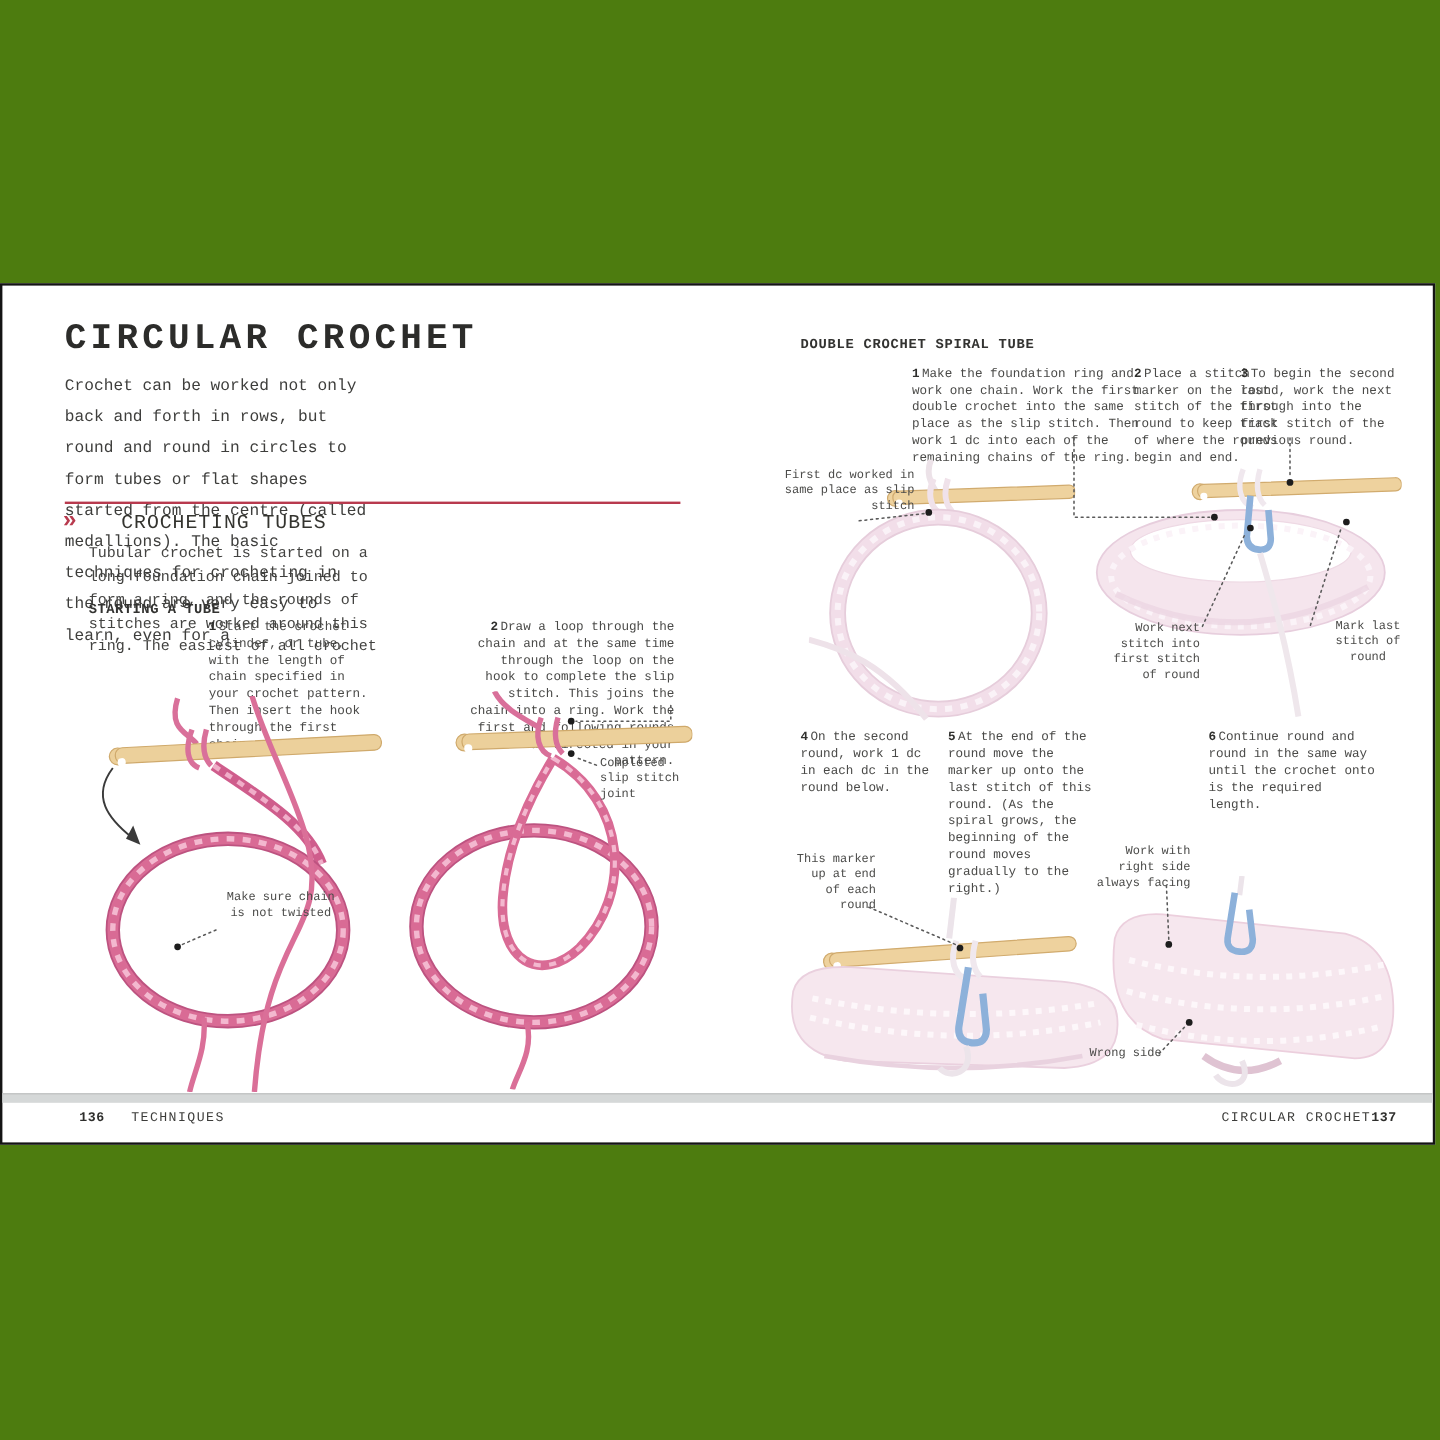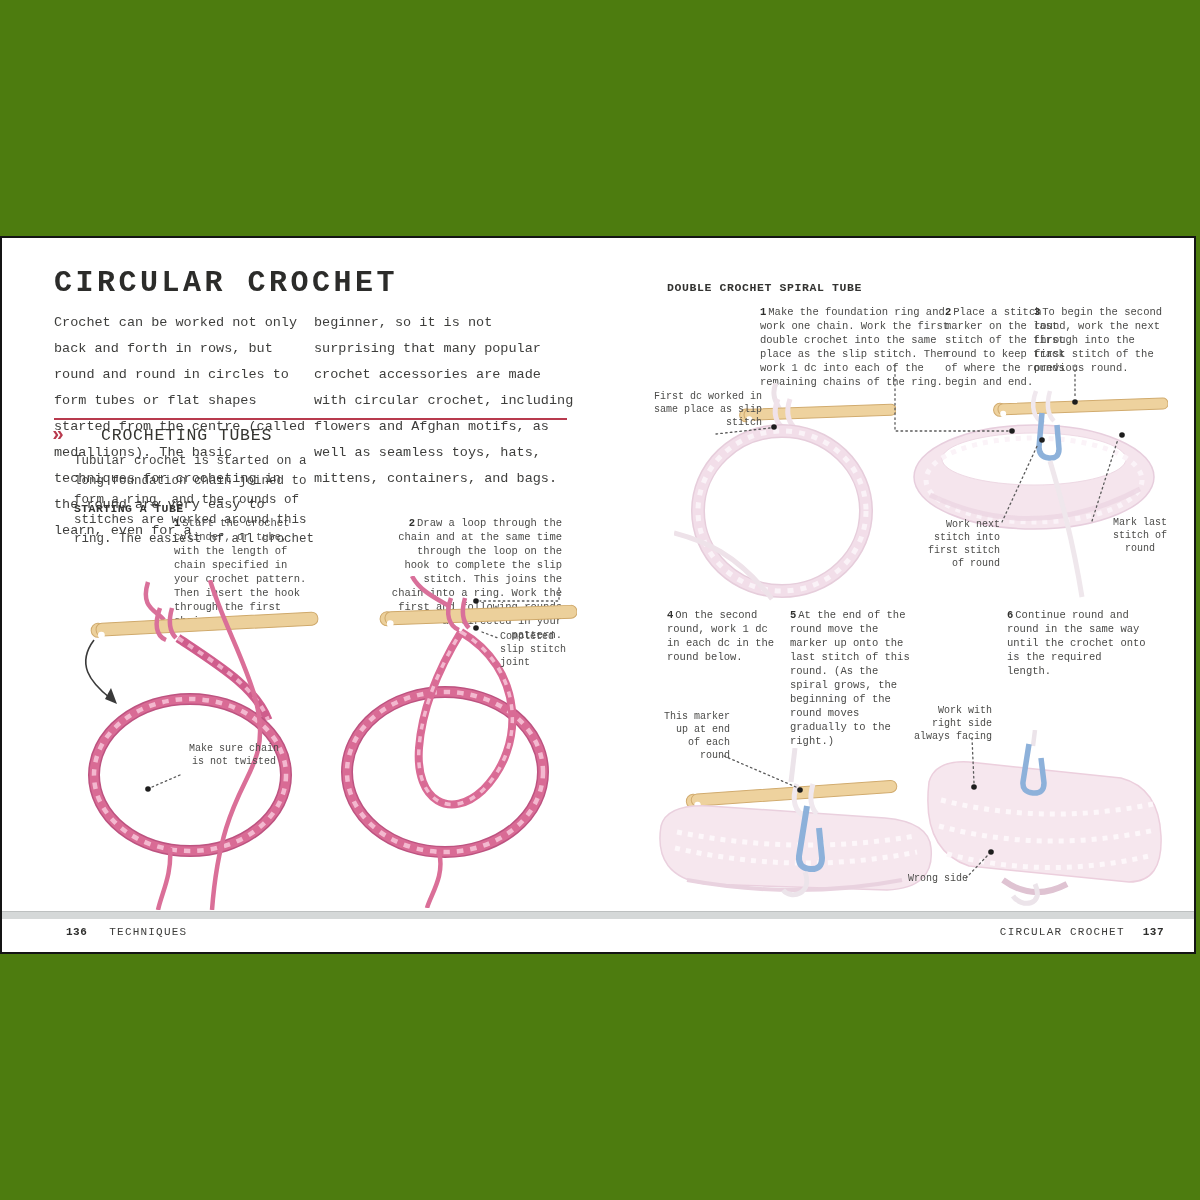--- a/index.html
+++ b/index.html
@@ -21,33 +21,32 @@
   .step b{margin-right:2px;color:#2f2f2d;}
   .lbl{font-size:10px;line-height:13px;color:#4b4b49;}
   .ta-r{text-align:right;} .ta-c{text-align:center;}
 
   .footer-bar{left:0;top:673px;width:100%;height:7px;background:#d5d8d8;border-top:1px solid #bdc0c0;}
   .footer-txt{font-size:11px;letter-spacing:1.2px;color:#3c3c3a;top:688px;}
   .footer-txt b{letter-spacing:.5px;color:#2e2e2c;}
   #footer-left{left:64px;}
   #footer-right{right:30px;text-align:right;}
   #footer-left b{margin-right:22px;}
-  #footer-right b{margin-left:18px;}
+  #footer-right b{}
   svg{display:block;}
 </style>
 </head>
 <body>
 
 <div id="canvas">
   <div id="spread">
 
     <div class="abs page-title" style="left:52px;top:28px;">CIRCULAR CROCHET</div>
 
     <div class="abs intro" style="left:52px;top:72px;width:258px;">Crochet can be worked not only back and forth in rows, but round and round in circles to form tubes or flat shapes started from the centre (called medallions). The basic techniques for crocheting in the round are very easy to learn, even for a</div>
-    <div class="abs intro" style="left:312px;top:72px;width:262px;">beginner, so it is not surprising that many popular crochet accessories are made with circular crochet, including flowers and Afghan motifs, as well as seamless toys, hats, mittens, containers, and bags.</div>
 
     <div class="abs rule" style="left:52px;top:180px;width:513px;background:#b83a4e;"></div>
 
     <div class="abs chevron" style="left:50px;top:187px;color:#b83a4e;">»</div>
     <div class="abs sec-head" style="left:78px;top:188px;margin-left:21px;">CROCHETING TUBES</div>
 
     <div class="abs sec-body" style="left:72px;top:214px;width:248px;">Tubular crochet is started on a long foundation chain joined to form a ring, and the rounds of stitches are worked around this ring. The easiest of all crochet</div>
 
     <div class="abs sub-head" style="left:72px;top:264px;">STARTING A TUBE</div>
 

